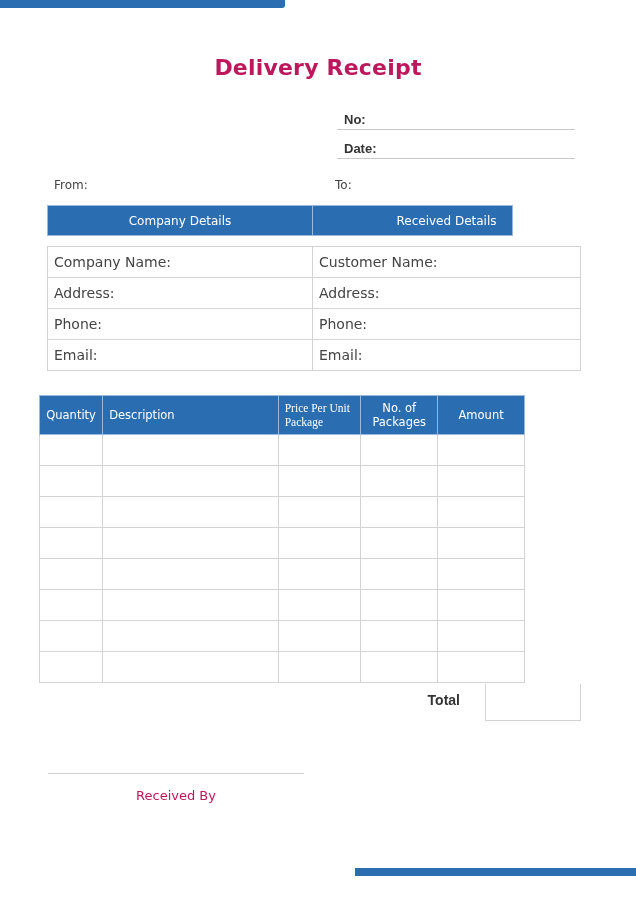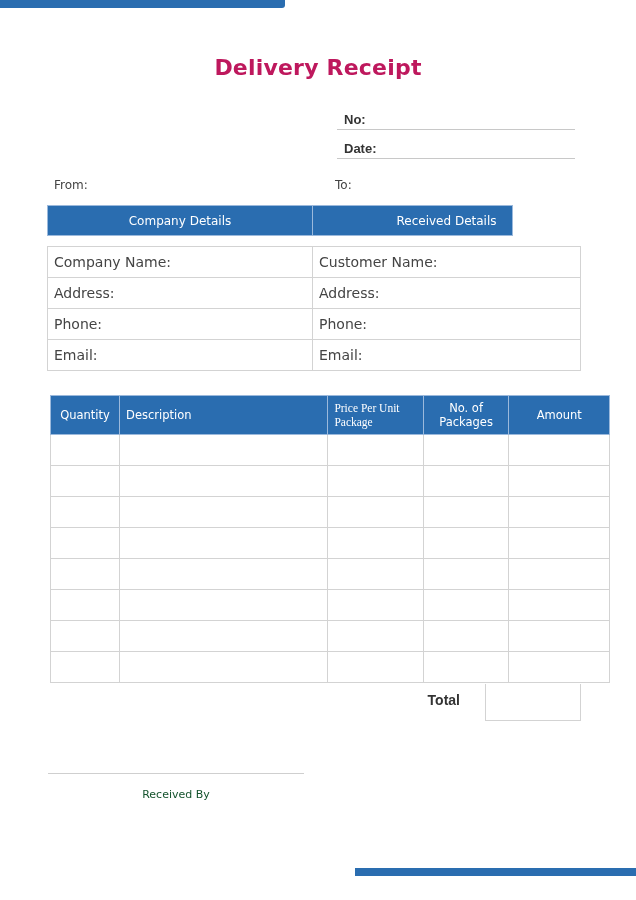--- a/index.html
+++ b/index.html
@@ -13,32 +13,32 @@
   .from-label, .to-label { position: absolute; top: 178px; font-size: 12px; color: #444; }
   .from-label { left: 54px; }
   .to-label { left: 335px; }
   .header-bar { position: absolute; left: 47px; top: 205px; width: 466px; height: 31px; display: flex; background: #2a6db0; border: 1px solid #9bb9dc; }
   .header-bar div { flex: 0 0 auto; color: #fff; font-size: 12px; display: flex; align-items: center; justify-content: center; }
   .header-bar .hcell-left { width: 265px; border-right: 1px solid #9bb9dc; }
   .header-bar .hcell-right { width: 267px; }
   table.details { position: absolute; left: 47px; top: 246px; width: 534px; border-collapse: collapse; }
   table.details td { border: 1px solid #d3d3d3; height: 31px; font-size: 14px; color: #444; padding-left: 6px; vertical-align: middle; }
   table.details td.left { width: 265px; }
-  table.items { position: absolute; left: 50px; top: 395px; width: 560px; border-collapse: collapse; }
+  table.items { position: absolute; left: 39px; top: 395px; width: 486px; border-collapse: collapse; }
   table.items th { background: #2a6db0; color: #fff; font-weight: normal; font-size: 11.5px; height: 39px; border: 1px solid #9bb9dc; line-height: 14px; vertical-align: middle; }
   table.items td { border: 1px solid #d3d3d3; height: 31px; }
   .c1 { width: 66px; }
   .c2 { width: 199px; text-align: left; padding-left: 6px; }
   .c3 { width: 91px; text-align: left; padding-left: 6px; font-family: Liberation Serif, serif; }
   .c4 { width: 82px; }
   .c5 { width: 96px; }
   .total-label { position: absolute; left: 380px; top: 692px; width: 80px; text-align: right; font-weight: bold; font-size: 14px; color: #333; font-family: "Liberation Sans", sans-serif; }
   .total-box { position: absolute; left: 485px; top: 684px; width: 96px; height: 37px; border: 1px solid #d3d3d3; border-top: none; }
   .sig-line { position: absolute; left: 48px; top: 773px; width: 256px; height: 1px; background: #cfcfcf; }
-  .sig-label { position: absolute; left: 48px; top: 788px; width: 256px; text-align: center; font-size: 11px; color: #14532d; }
+  .sig-label { position: absolute; left: 48px; top: 788px; width: 256px; text-align: center; font-size: 13px; color: #be185d; }
 </style>
 </head>
 <body>
 
 <div class="bar-top"></div>
 
 <h1 class="title">Delivery Receipt</h1>
 
 <div class="meta-line" style="top:108px;">
   <span>No:</span>

